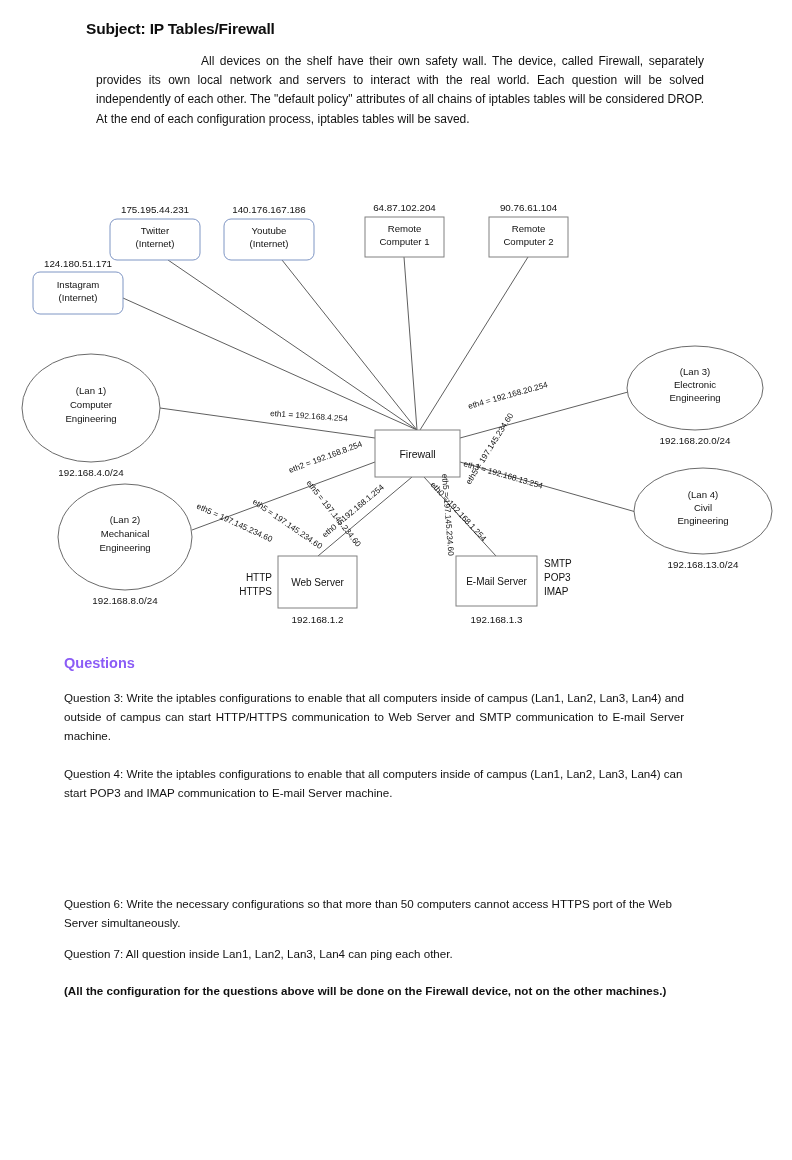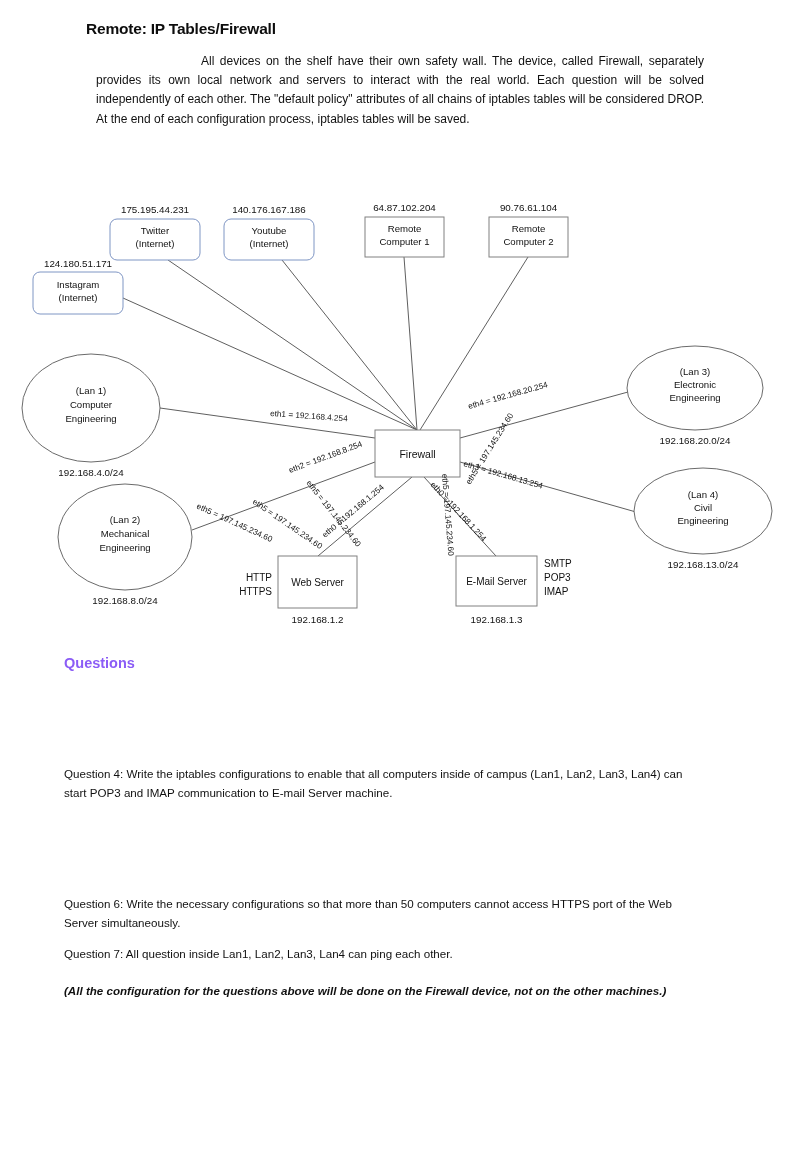--- a/index.html
+++ b/index.html
@@ -31,36 +31,36 @@
   .section-head {
     position:absolute; left:64px; top:655px;
     font-size:14.5px; font-weight:bold; color:#8b5cf6;
   }
   .q {
     position:absolute; left:64px; width:620px;
     font-size:11.6px; line-height:19.2px;
     text-align:justify; text-justify:inter-word; color:#111;
   }
   .q.nojust { text-align:left; }
-  .q.bold { font-weight:bold;font-style:italic; }
+  .q.bold { font-weight:bold; }
   .q0 { top:688px; }
   .q1 { top:764px; }
   .q2 { top:819px; }
   .q3 { top:894px; }
   .q4 { top:944px; }
   .q5 { top:981px; }
 
   svg text { font-family:"Liberation Sans", sans-serif; fill:#111; }
 </style>
 </head>
 <body>
 
 <div class="page">
 
-  <div class="doc-title">Remote: IP Tables/Firewall</div>
+  <div class="doc-title">Subject: IP Tables/Firewall</div>
 
   <div class="intro"><span class="indent"></span><span>All devices on the shelf have their own safety wall. The device, called Firewall, separately provides its own local network and servers to interact with the real world. Each question will be solved independently of each other. The "default policy" attributes of all chains of iptables tables will be considered DROP. At the end of each configuration process, iptables tables will be saved.</span></div>
 
   <svg id="diagram" width="792" height="460" viewBox="0 0 792 460">
 
     <g stroke="#4d4d4d" stroke-width="0.9" fill="none">
 
       <line x1="123" y1="113" x2="417" y2="245"></line>
       <line x1="168" y1="75" x2="417" y2="245"></line>
       <line x1="282" y1="75" x2="417" y2="245"></line>
@@ -177,18 +177,19 @@
       <text transform="translate(463,281) rotate(16)">eth3 = 192.168.13.254</text>
       <text transform="translate(469,224) rotate(-15.5)">eth4 = 192.168.20.254</text>
       <text transform="translate(325,353) rotate(-40)">eth0 = 192.168.1.254</text>
       <text transform="translate(430,300) rotate(47)">eth0 = 192.168.1.254</text>
     </g>
 
   </svg>
 
   <div class="section-head">Questions</div>
 
+  <div class="q q0">Question 3: Write the iptables configurations to enable that all computers inside of campus (Lan1, Lan2, Lan3, Lan4) and outside of campus can start HTTP/HTTPS communication to Web Server and SMTP communication to E-mail Server machine.</div>
   <div class="q q1 nojust">Question 4: Write the iptables configurations to enable that all computers inside of campus (Lan1, Lan2, Lan3, Lan4) can start POP3 and IMAP communication to E-mail  Server machine.</div>
   <div class="q q3 nojust">Question 6: Write the necessary configurations so that more than 50 computers cannot access HTTPS port of the Web Server simultaneously.</div>
   <div class="q q4 nojust">Question 7: All question inside Lan1, Lan2, Lan3, Lan4 can ping each other.</div>
   <div class="q q5 bold nojust">(All the configuration for the questions above will be done on the Firewall device, not on the other machines.)</div>
 
 </div>
 
 </body></html>

